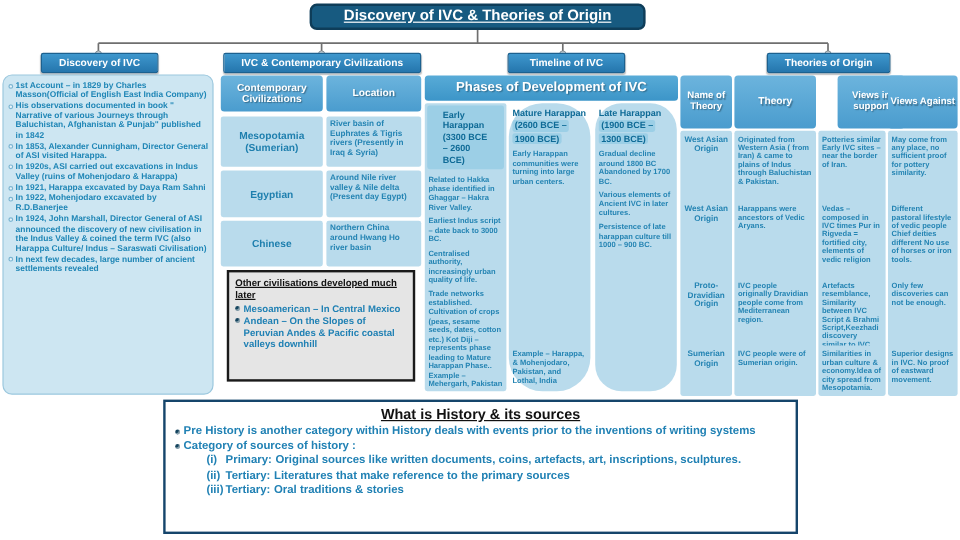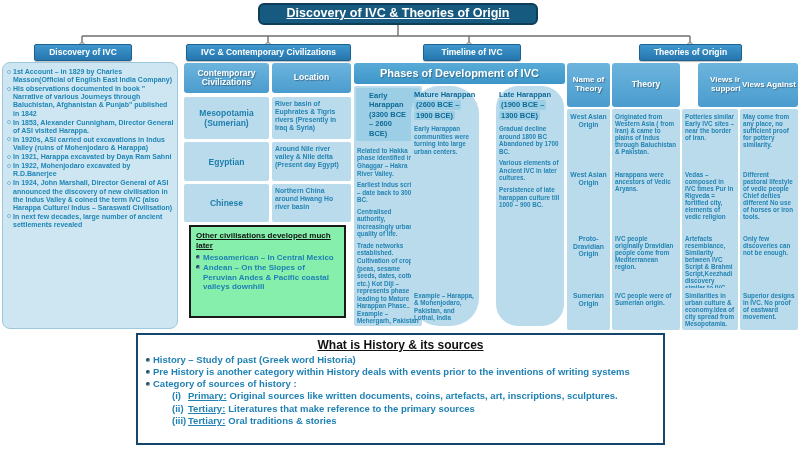--- a/index.html
+++ b/index.html
@@ -37,36 +37,36 @@
     color:#fff; font-weight:bold; text-align:center; display:flex; align-items:center;
     justify-content:center; text-shadow:1px 1px 1px rgba(0,0,0,.35); line-height:1.1; }
   .cell { position:absolute; background:#b9dbec; border-radius:2px; color:#2484b3; }
 
   
   .civ-name { display:flex; align-items:center; justify-content:center; text-align:center;
     font-weight:bold; font-size:8.5px; color:#1e7fae; padding:2px; }
   .civ-loc { font-size:6.8px; line-height:1.18; padding:3px 3px; font-weight:600; }
 
   .other-box { position:absolute; left:189px; top:225px; width:157px; height:93px;
-    background:#86efac; border:2px solid #1a1a1a; padding:4px 5px; }
+    background:#e5e5e5; border:2px solid #1a1a1a; padding:4px 5px; }
   .other-box .ob-title { font-size:8px; font-weight:bold; color:#111; text-decoration:underline;
     line-height:1.2; margin-bottom:3px; }
   .other-box ul { list-style:none; }
   .other-box li { display:flex; gap:3px; font-size:8px; font-weight:bold; color:#2081b4; line-height:1.15; margin-bottom:1px; }
   .dot { flex:0 0 auto; width:4px; height:4px; border-radius:50%; background:#15455f;
     box-shadow:inset -1px -1px 0 rgba(255,255,255,.5); margin-top:2px; }
 
   
   .phases-banner { position:absolute; left:354px; top:63px; width:211px; height:21px;
     background:linear-gradient(#58abd7,#3c95c8); border-radius:3px; color:#fff;
     font-weight:bold; font-size:11px; text-align:center; line-height:21px;
     text-shadow:1px 1px 1px rgba(0,0,0,.3); }
   .phase-col { position:absolute; top:86px; width:68px; height:240px; background:#b9dbec;
     border-radius:2px; display:flex; flex-direction:column; }
-  .phase-col.c1 { left:354px; } .phase-col.c2 { left:411px;border-radius:28px; } .phase-col.c3 { left:496px;border-radius:22px; }
+  .phase-col.c1 { left:354px; } .phase-col.c2 { left:424px;border-radius:28px; } .phase-col.c3 { left:496px;border-radius:22px; }
   .phase-hdr-block { margin:2px; background:#9ccfe6; border-radius:2px; padding:3px 13px;
     font-size:7.5px; font-weight:bold; color:#0e6a96; line-height:1.25; }
   .phase-hdr-plain { padding:4px 3px 1px 3px; font-size:7.5px; font-weight:bold;
     color:#0e6a96; line-height:1.25; }
   .chip { display:inline-block; background:#9ccfe6; border-radius:2px; padding:0 2px; margin-top:1px; }
   .phase-col p { font-size:6.3px; line-height:1.2; color:#2484b3; font-weight:600;
     padding:0 3px; margin-top:4px; }
   .phase-col p.example { margin-top:auto; margin-bottom:4px; }
 
   
@@ -88,21 +88,21 @@
     background:#fff; border:2px solid #15456b; padding:3px 8px 4px 8px; }
   .hist-title { text-align:center; font-size:12px; font-weight:bold; color:#111;
     text-decoration:underline; margin-bottom:2px; }
   .history-box ul { list-style:none; }
   .history-box li { display:flex; gap:3px; font-size:9.5px; font-weight:bold;
     color:#2081b4; line-height:1.28; }
   .history-box .dot { margin-top:4px; }
   .num-line { display:flex; margin-left:26px; font-size:9.5px; font-weight:bold;
     color:#2081b4; line-height:1.3; }
   .num-prefix { flex:0 0 auto; min-width:16px; }
-  .num-label { text-decoration:underline; margin-right:3px; }
+  .num-label { margin-right:3px; }
 </style>
 </head>
 <body>
 
 <div class="canvas">
 
   <svg class="connectors" width="800" height="450">
     <path d="M398 25 V36 M82 36 H690 M82 36 V44 M268 36 V44 M469 36 V44 M690 36 V44" stroke="#6f6f6f" stroke-width="1.4" fill="none"></path>
     <circle cx="82" cy="45" r="2.6" fill="#cfd6da" stroke="#7e8b92" stroke-width="0.8"></circle>
     <circle cx="268" cy="45" r="2.6" fill="#cfd6da" stroke="#7e8b92" stroke-width="0.8"></circle>
@@ -241,24 +241,20 @@
     <div class="trow r2">Different pastoral lifestyle of vedic people Chief deities different No use of horses or iron tools.</div>
     <div class="trow r3">Only few discoveries can not be enough.</div>
     <div class="trow r4">Superior designs in IVC. No proof of eastward movement.</div>
   </div>
 
   <div class="history-box">
     <div class="hist-title">What is History &amp; its sources</div>
     <ul>
       <li>
           <span class="dot"></span>
-          <span>History – Study of past (Greek word Historia)</span>
-        </li>
-      <li>
-          <span class="dot"></span>
           <span>Pre History is another category within History deals with events prior to the inventions of writing systems</span>
         </li>
       <li>
           <span class="dot"></span>
           <span>Category of sources of history :</span>
         </li>
     </ul>
     <div class="num-line">
       <span class="num-prefix">(i)</span>
       <span class="num-label">Primary:</span>

